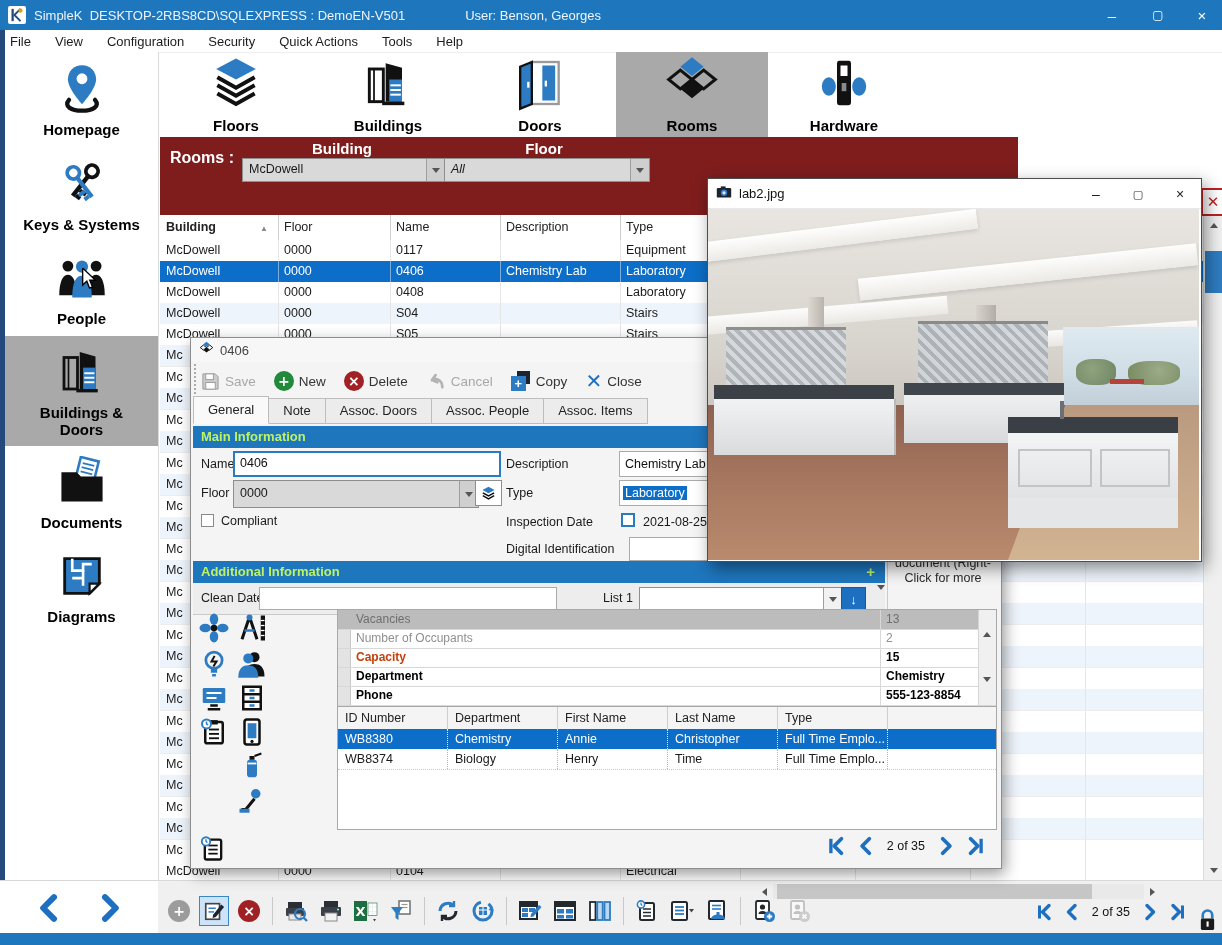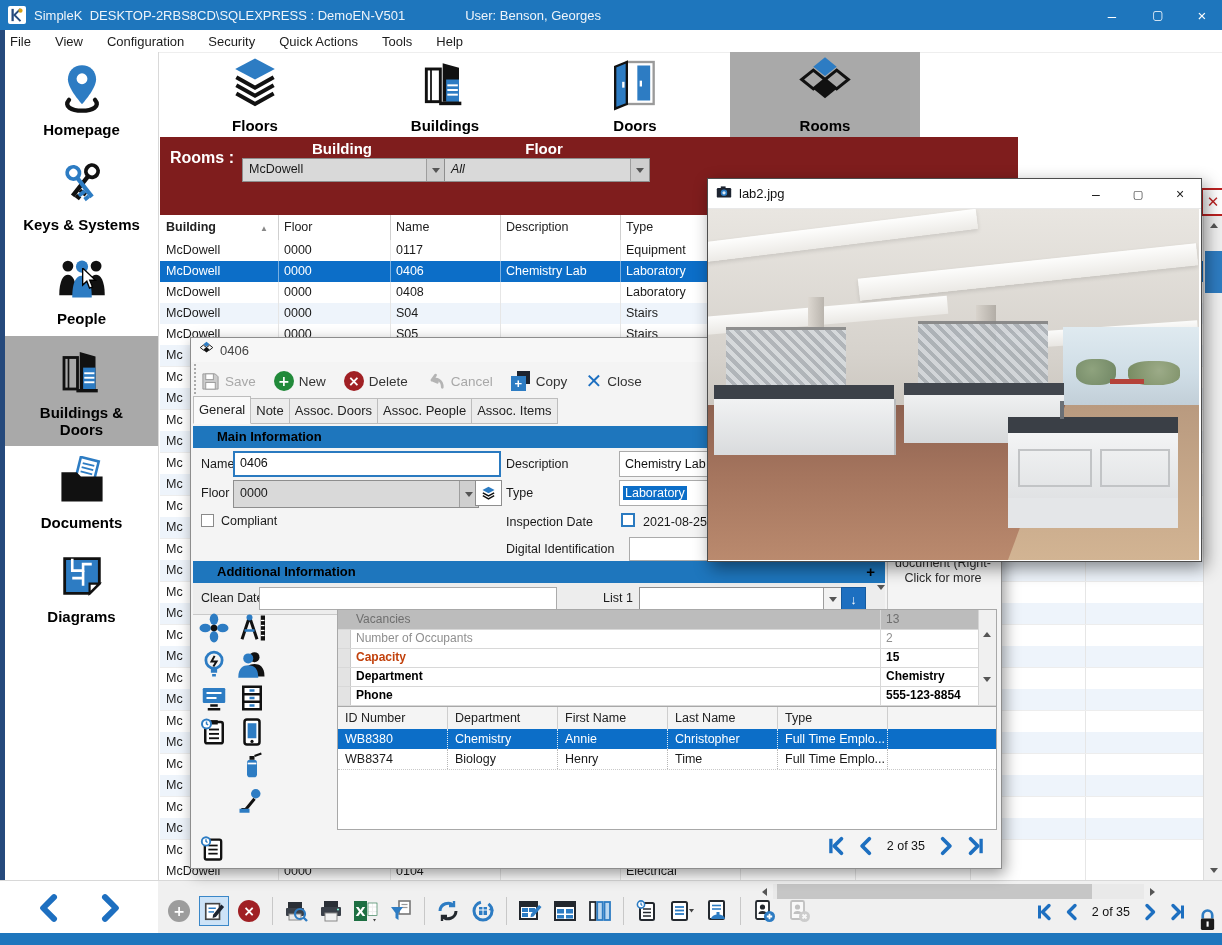--- a/index.html
+++ b/index.html
@@ -57,24 +57,24 @@
   .vsb .thumb{position:absolute;left:1px;width:17px;background:#2e7cc1}
   
   .dialog{left:190px;top:337px;width:810px;height:530px;background:#f4f4f4;border:1px solid #8d8d8d;box-shadow:3px 5px 14px rgba(0,0,0,.4);z-index:50}
   .dlg-title{position:absolute;left:0;top:0;width:100%;height:24px;background:#f7f7f7;display:flex;align-items:center;gap:6px;padding-left:8px;font-size:13px;color:#444;box-sizing:border-box}
   .dlg-grip{position:absolute;left:2px;top:26px;width:4px;height:32px;background-image:repeating-linear-gradient(#aaa 0 2px,transparent 2px 4px);background-size:2px 100%;background-repeat:no-repeat;background-position:1px 0}
   .dlg-tools{position:absolute;left:10px;top:26px;height:34px;display:flex;align-items:center;gap:18px}
   .tool{display:flex;align-items:center;gap:5px;font-size:13.5px;color:#333}
   .tool.dis{color:#a8a8a8}
   .cir{width:20px;height:20px;border-radius:50%;color:#fff;font-weight:bold;font-size:14px;display:flex;align-items:center;justify-content:center;font-family:"DejaVu Sans",sans-serif}
   .tabs{position:absolute;left:2px;top:60px;height:26px;display:flex;align-items:flex-end;font-size:13px;color:#222}
-  .tab{height:24px;line-height:24px;text-align:center;background:#ececec;border:1px solid #bdbdbd;border-left:none;padding:0 5px}
+  .tab{height:24px;line-height:24px;text-align:center;background:#ececec;border:1px solid #bdbdbd;border-left:none;padding:0 14px}
   .tab:first-child{border-left:1px solid #bdbdbd}
   .tab.on{background:#f9f9f9;height:26px;line-height:26px;border-bottom:1px solid #f9f9f9;font-weight:normal}
-  .secbar{position:absolute;background:#1e76bd;color:#000000;font-size:13px;font-weight:bold;line-height:22px;height:22px;padding-left:24px;box-sizing:border-box}
+  .secbar{position:absolute;background:#1e76bd;color:#bef264;font-size:13px;font-weight:bold;line-height:22px;height:22px;padding-left:8px;box-sizing:border-box}
   .flabel{position:absolute;font-size:12.5px;color:#1a1a1a;white-space:nowrap}
   .tinput{position:absolute;background:#fff;border:1px solid #ababab;font-size:12.5px;color:#111;line-height:22px;padding-left:5px;box-sizing:border-box}
   .tinput.focus{border:2px solid #2a7ac0;line-height:20px}
   .cbx{position:absolute;width:13px;height:13px;background:#fff;border:1px solid #8a8a8a;box-sizing:border-box}
   .cbx.blue{border:2px solid #2a7ac0;width:14px;height:14px}
   .selhl{background:#0c6ec8;color:#fff;padding:0 2px}
   .bluebtn{position:absolute;background:#1d6fc0;border:1px solid #155a9e;color:#fff;display:flex;align-items:center;justify-content:center;font-size:13px;font-weight:bold}
   
   .pgrid{position:absolute;left:146px;top:271px;width:660px;height:97px;background:#fff;border:1px solid #a8a8a8;box-sizing:border-box}
   .prow{position:absolute;left:0;width:658px;height:19px;border-bottom:1px solid #d8d8d8}
@@ -196,20 +196,32 @@
     <div class="nav-item on">
       <span>
         <svg width="56" height="56" viewBox="0 0 48 48">
             <polygon points="24,2 34,10 24,18 14,10" fill="#2d7cc3"></polygon>
             <polygon points="14,13 24,21 14,29 4,21" fill="none" stroke="#111" stroke-width="2.6"></polygon>
             <polygon points="34,13 44,21 34,29 24,21" fill="none" stroke="#111" stroke-width="2.6"></polygon>
             <polygon points="24,21 34,29 24,37 14,29" fill="#111"></polygon>
           </svg>
       </span>
       <span class="lbl">Rooms</span>
+    </div>
+    <div class="nav-item">
+      <span>
+        <svg width="56" height="56" viewBox="0 0 48 48">
+            <ellipse cx="11" cy="27" rx="6" ry="8" fill="#2d7cc3"></ellipse>
+            <ellipse cx="37" cy="27" rx="6" ry="8" fill="#2d7cc3"></ellipse>
+            <rect x="18" y="5" width="12" height="38" rx="2" fill="#111"></rect>
+            <rect x="21" y="9" width="6" height="9" fill="#fff"></rect>
+            <rect x="22" y="24" width="4" height="7" fill="#8a8a8a"></rect>
+          </svg>
+      </span>
+      <span class="lbl">Hardware</span>
     </div>
   </div>
 
   <div class="abs sidebar">
     <div class="side-item" style="height:96px">
       <span><svg width="52" height="52" viewBox="0 0 48 48">
             <path d="M12 34 C7 40 14 44 24 44 C34 44 41 40 36 34" fill="none" stroke="#111" stroke-width="4" stroke-linecap="round"></path>
             <path d="M24 2 C16.5 2 11 7.5 11 15 C11 24 24 38 24 38 C24 38 37 24 37 15 C37 7.5 31.5 2 24 2 Z" fill="#2d7cc3"></path>
             <circle cx="24" cy="14.5" r="5" fill="#fff"></circle>
           </svg></span>

